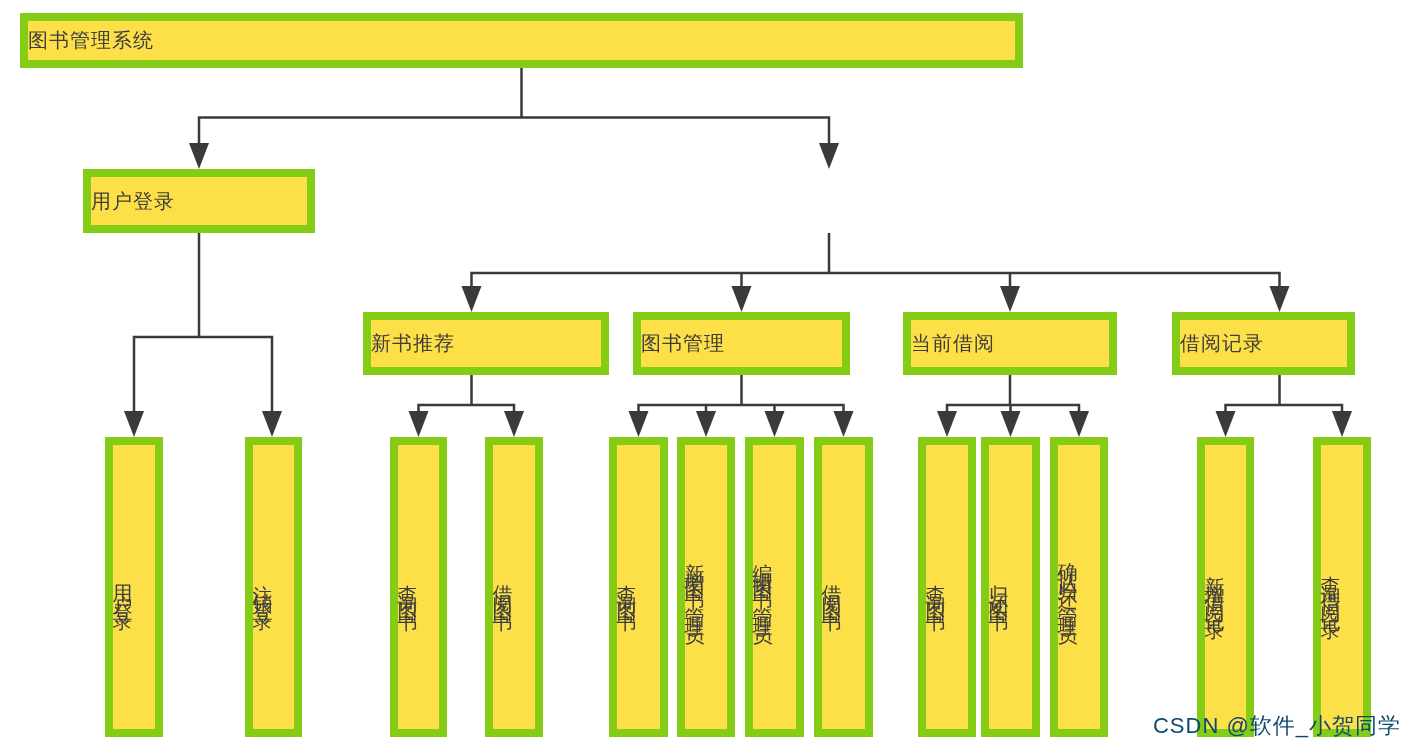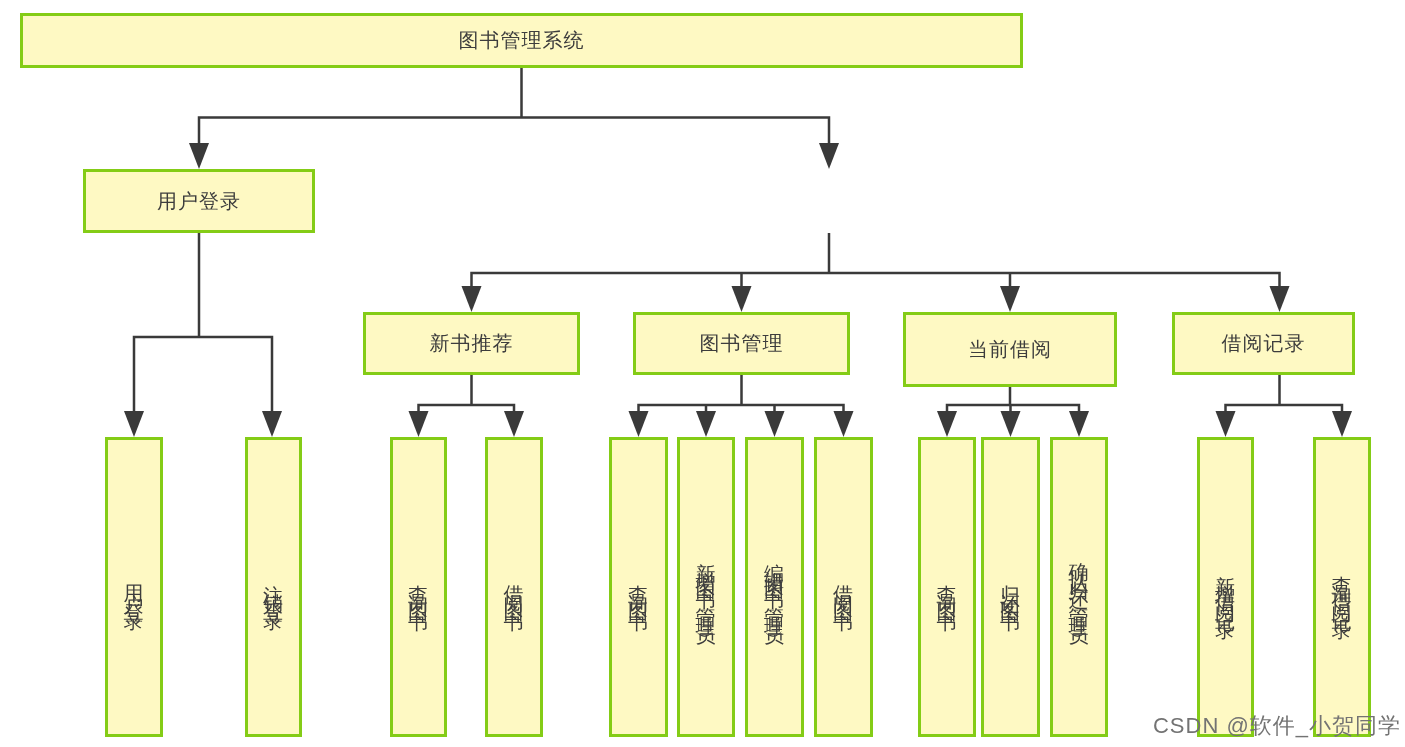--- a/index.html
+++ b/index.html
@@ -7,46 +7,46 @@
     position:relative;
     width:1405px;height:747px;
     background:#ffffff;
     font-family:"Liberation Sans","DejaVu Sans",sans-serif;
     overflow:hidden;
   }
   .wires{position:absolute;left:0;top:0;z-index:1;}
   .node{
     position:absolute;
     box-sizing:border-box;
-    border:3px solid #84cc16;
-    background:#fef9c3;
+    border:8px solid #84cc16;
+    background:#fde047;
     display:flex;
     align-items:center;
-    justify-content:center;
+    justify-content:flex-start;
     color:#3d3d3d;
     z-index:2;
   }
   .hnode{font-size:20px;letter-spacing:1px;}
   .leaf{
     font-size:20px;
     z-index:2;
   }
   .leaf .vtext{
     writing-mode:vertical-rl;
     text-orientation:mixed;
     letter-spacing:9px;
     line-height:1;
     color:#3d3d3d;
   }
   .watermark{
     position:absolute;
     right:4px;
     bottom:6px;
     font-size:22px;
-    color:#737373;
+    color:#0c4a6e;
     letter-spacing:1px;
     z-index:5;
     white-space:nowrap;
   }
 </style>
 </head>
 <body>
 
 <div class="stage">
 
@@ -87,27 +87,27 @@
   </svg>
 
   <div class="node hnode" style="left:20px;top:13px;width:1003px;height:55px">
     <span>图书管理系统</span>
   </div>
 
   <div class="node hnode" style="left:83px;top:169px;width:232px;height:64px">
     <span>用户登录</span>
   </div>
 
-  <div class="node hnode" style="left:363px;top:312px;width:217px;height:63px">
+  <div class="node hnode" style="left:363px;top:312px;width:246px;height:63px">
     <span>新书推荐</span>
   </div>
   <div class="node hnode" style="left:633px;top:312px;width:217px;height:63px">
     <span>图书管理</span>
   </div>
-  <div class="node hnode" style="left:903px;top:312px;width:214px;height:75px">
+  <div class="node hnode" style="left:903px;top:312px;width:214px;height:63px">
     <span>当前借阅</span>
   </div>
   <div class="node hnode" style="left:1172px;top:312px;width:183px;height:63px">
     <span>借阅记录</span>
   </div>
 
   <div class="node leaf" style="left:105px;top:437px;width:58px;height:300px">
     <span class="vtext">用户登录</span>
   </div>
   <div class="node leaf" style="left:245px;top:437px;width:57px;height:300px">

